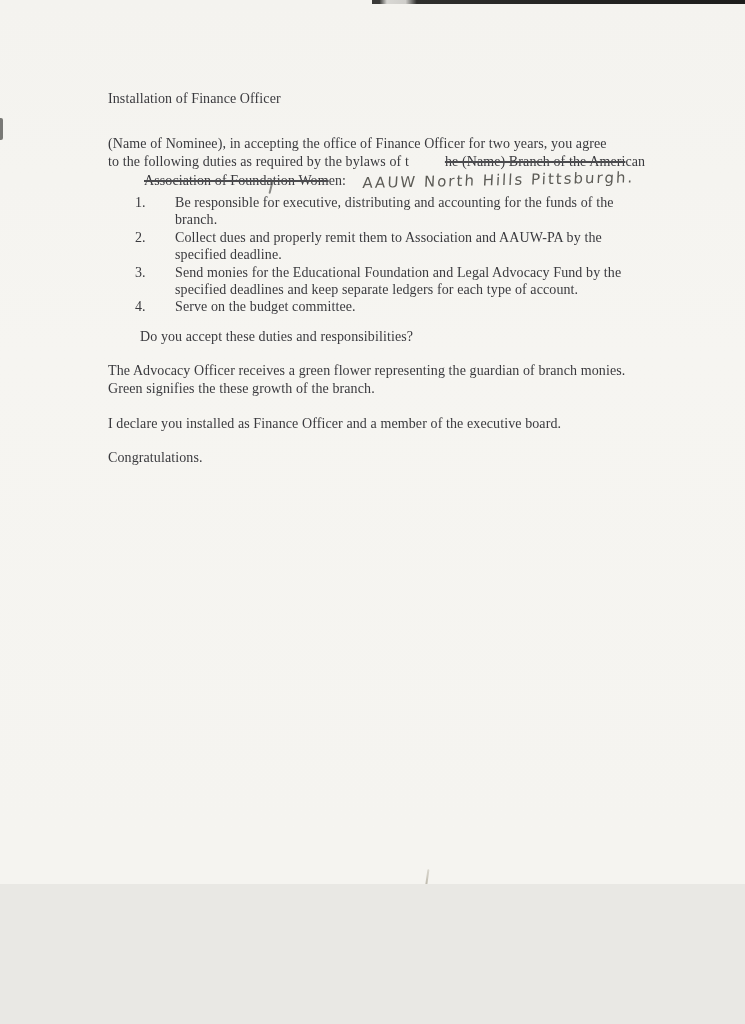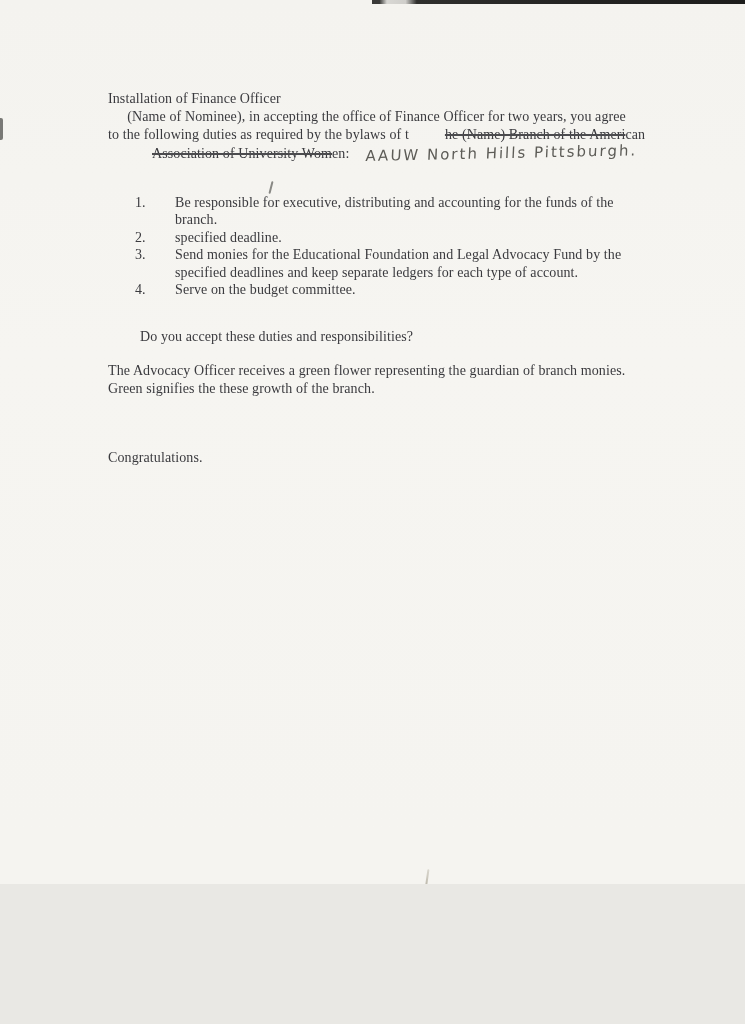--- a/index.html
+++ b/index.html
@@ -25,21 +25,21 @@
     letter-spacing: 0.1px;
   }
   .tline { white-space: nowrap; }
   .struck {
     text-decoration: line-through;
     text-decoration-thickness: 1.5px;
     text-decoration-color: #4b4b4e;
     padding-left: 36px;
   }
   .title { top: 90px; }
-  .intro { top: 108px; text-align: center; }
+  .intro { top: 135px; }
   .handwriting {
     display: inline-block;
     font-family: "DejaVu Sans", sans-serif;
     font-size: 15px;
     color: #5d5c57;
     letter-spacing: 2px;
     margin-left: 16px;
     transform: rotate(-1.2deg) skewX(-4deg);
     transform-origin: left bottom;
     position: relative;
@@ -111,34 +111,35 @@
   <div class="artifact pen-tick"></div>
   <div class="artifact scratch-1"></div>
   <div class="artifact scratch-2"></div>
   <div class="artifact smudge"></div>
 
   <div class="doc-block title">Installation of Finance Officer</div>
 
   <div class="doc-block intro">
     <div class="tline">(Name of Nominee), in accepting the office of Finance Officer for two years, you agree</div>
     <div class="tline"><span>to the following duties as required by the bylaws of t</span><span class="struck">he (Name) Branch of the Ameri</span><span>can</span></div>
-    <div class="tline"><span class="struck">Association of University Wom</span><span>en:</span><span class="handwriting">AAUW North Hills Pittsburgh.</span></div>
+    <div class="tline"><span class="struck">Association of Foundation Wom</span><span>en:</span><span class="handwriting">AAUW North Hills Pittsburgh.</span></div>
   </div>
 
   <div class="doc-block duties">
     <div class="duty">
       <div class="duty-num">1.</div>
       <div class="duty-text">
         <div class="tline">Be responsible for executive, distributing and accounting for the funds of the</div>
         <div class="tline">branch.</div>
       </div>
     </div>
     <div class="duty">
       <div class="duty-num">2.</div>
       <div class="duty-text">
+        <div class="tline">Collect dues and properly remit them to Association and AAUW-PA by the</div>
         <div class="tline">specified deadline.</div>
       </div>
     </div>
     <div class="duty">
       <div class="duty-num">3.</div>
       <div class="duty-text">
         <div class="tline">Send monies for the Educational Foundation and Legal Advocacy Fund by the</div>
         <div class="tline">specified deadlines and keep separate ledgers for each type of account.</div>
       </div>
     </div>
@@ -150,16 +151,17 @@
     </div>
   </div>
 
   <div class="doc-block question">Do you accept these duties and responsibilities?</div>
 
   <div class="doc-block flower">
     <div class="tline">The Advocacy Officer receives a green flower representing the guardian of branch monies.</div>
     <div class="tline">Green signifies the these growth of the branch.</div>
   </div>
 
+  <div class="doc-block declaration">I declare you installed as Finance Officer and a member of the executive board.</div>
 
   <div class="doc-block closing">Congratulations.</div>
 
 </div>
 
 </body></html>

